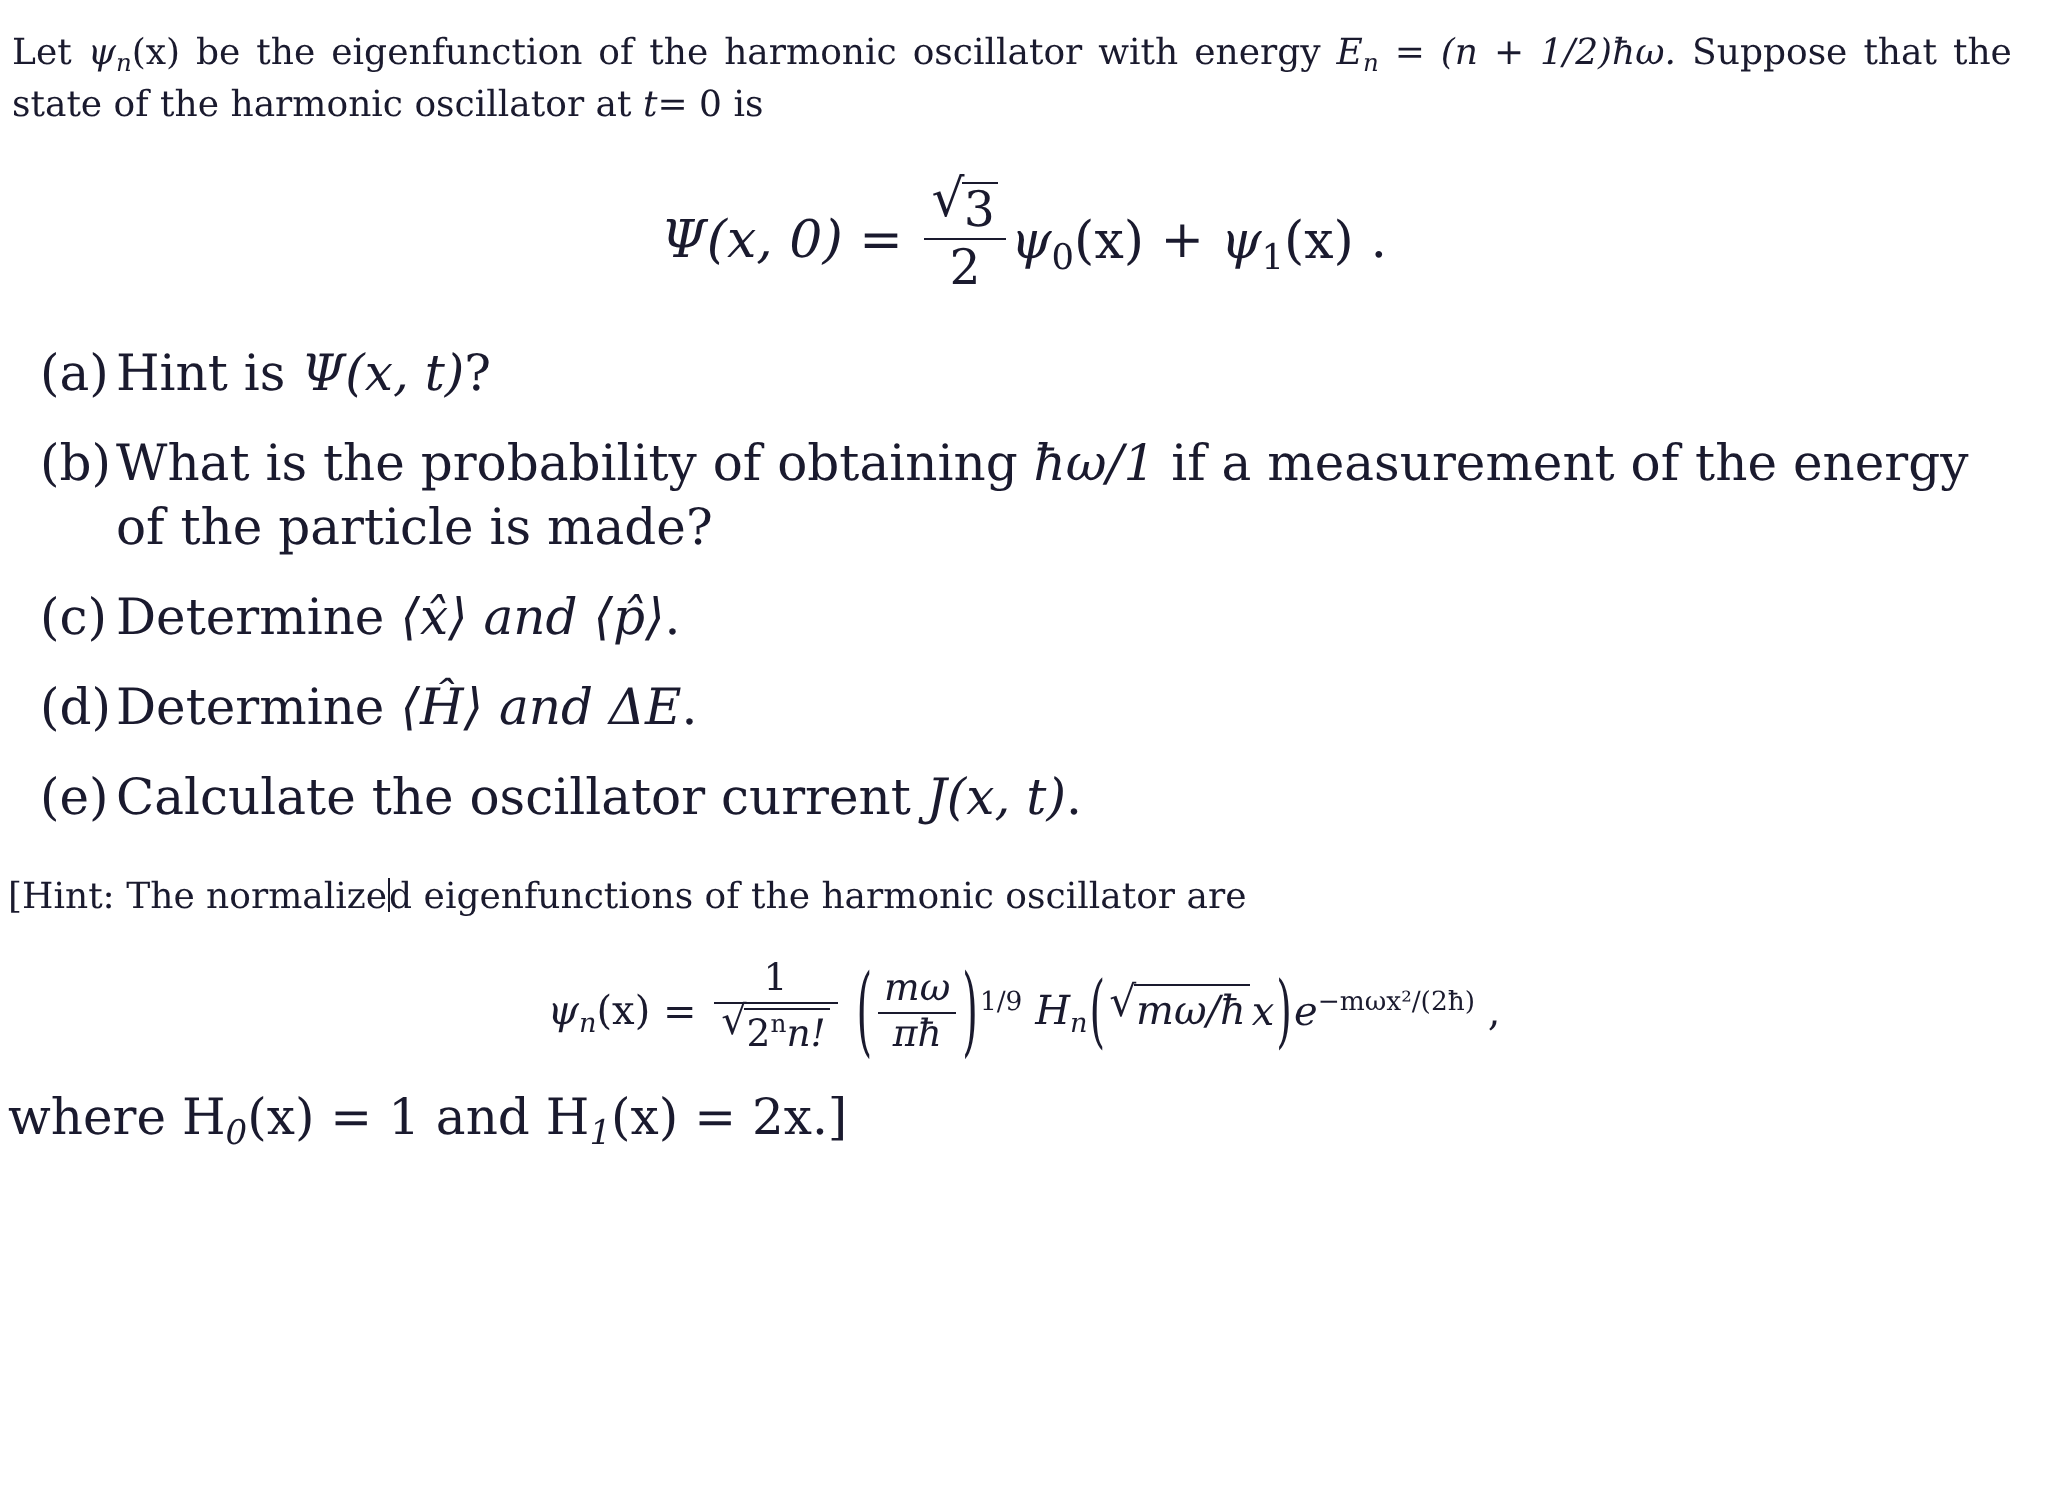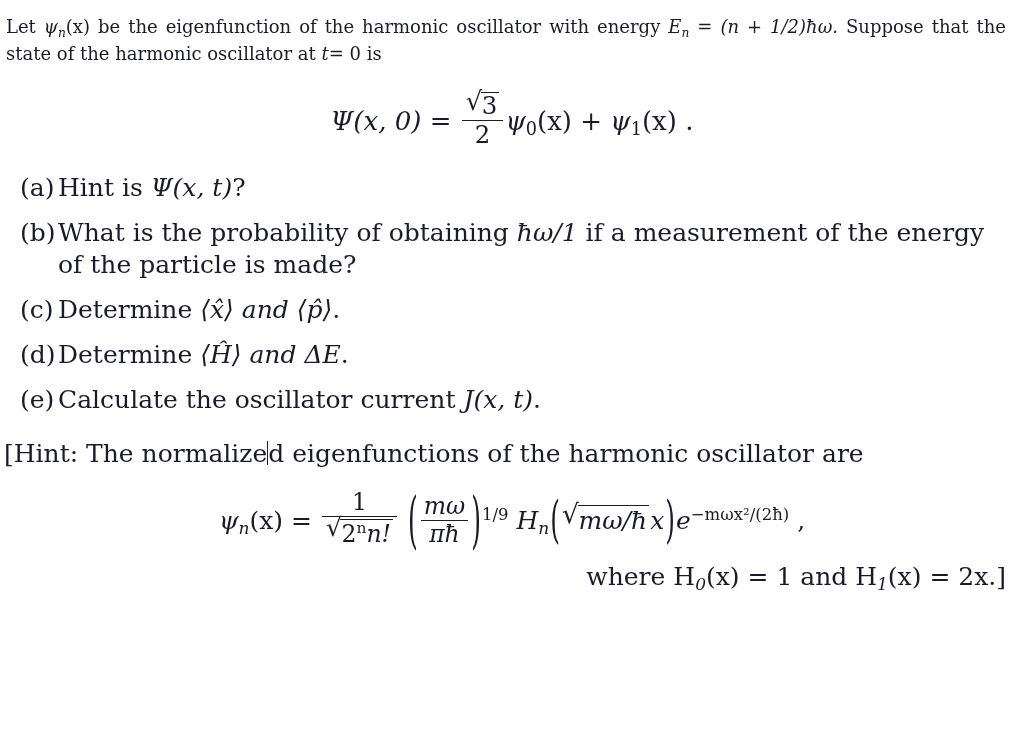--- a/index.html
+++ b/index.html
@@ -110,33 +110,32 @@
     width: 52px;
     text-align: left;
     padding-left: 14px;
     box-sizing: border-box;
   }
   ol.parts > li .txt {
     flex: 1 1 auto;
   }
 
   .hint {
-    font-size: 25px;
+    font-size: 18px;
     margin: 22px 18px 0 4px;
     line-height: 1.3;
   }
   .hint-eq {
     text-align: center;
-    font-size: 25px;
+    font-size: 20px;
     margin: 20px 0 16px 0;
   }
   .hint-tail {
     font-size: 25px;
     margin: 0 18px 0 4px;
-    text-align: right;
   }
 
   .bigparen {
     display: inline-block;
     font-size: 1.0em;
     transform: scaleY(2.0);
     transform-origin: center;
     font-style: normal;
     margin: 0 1px;
     vertical-align: 0.02em;

